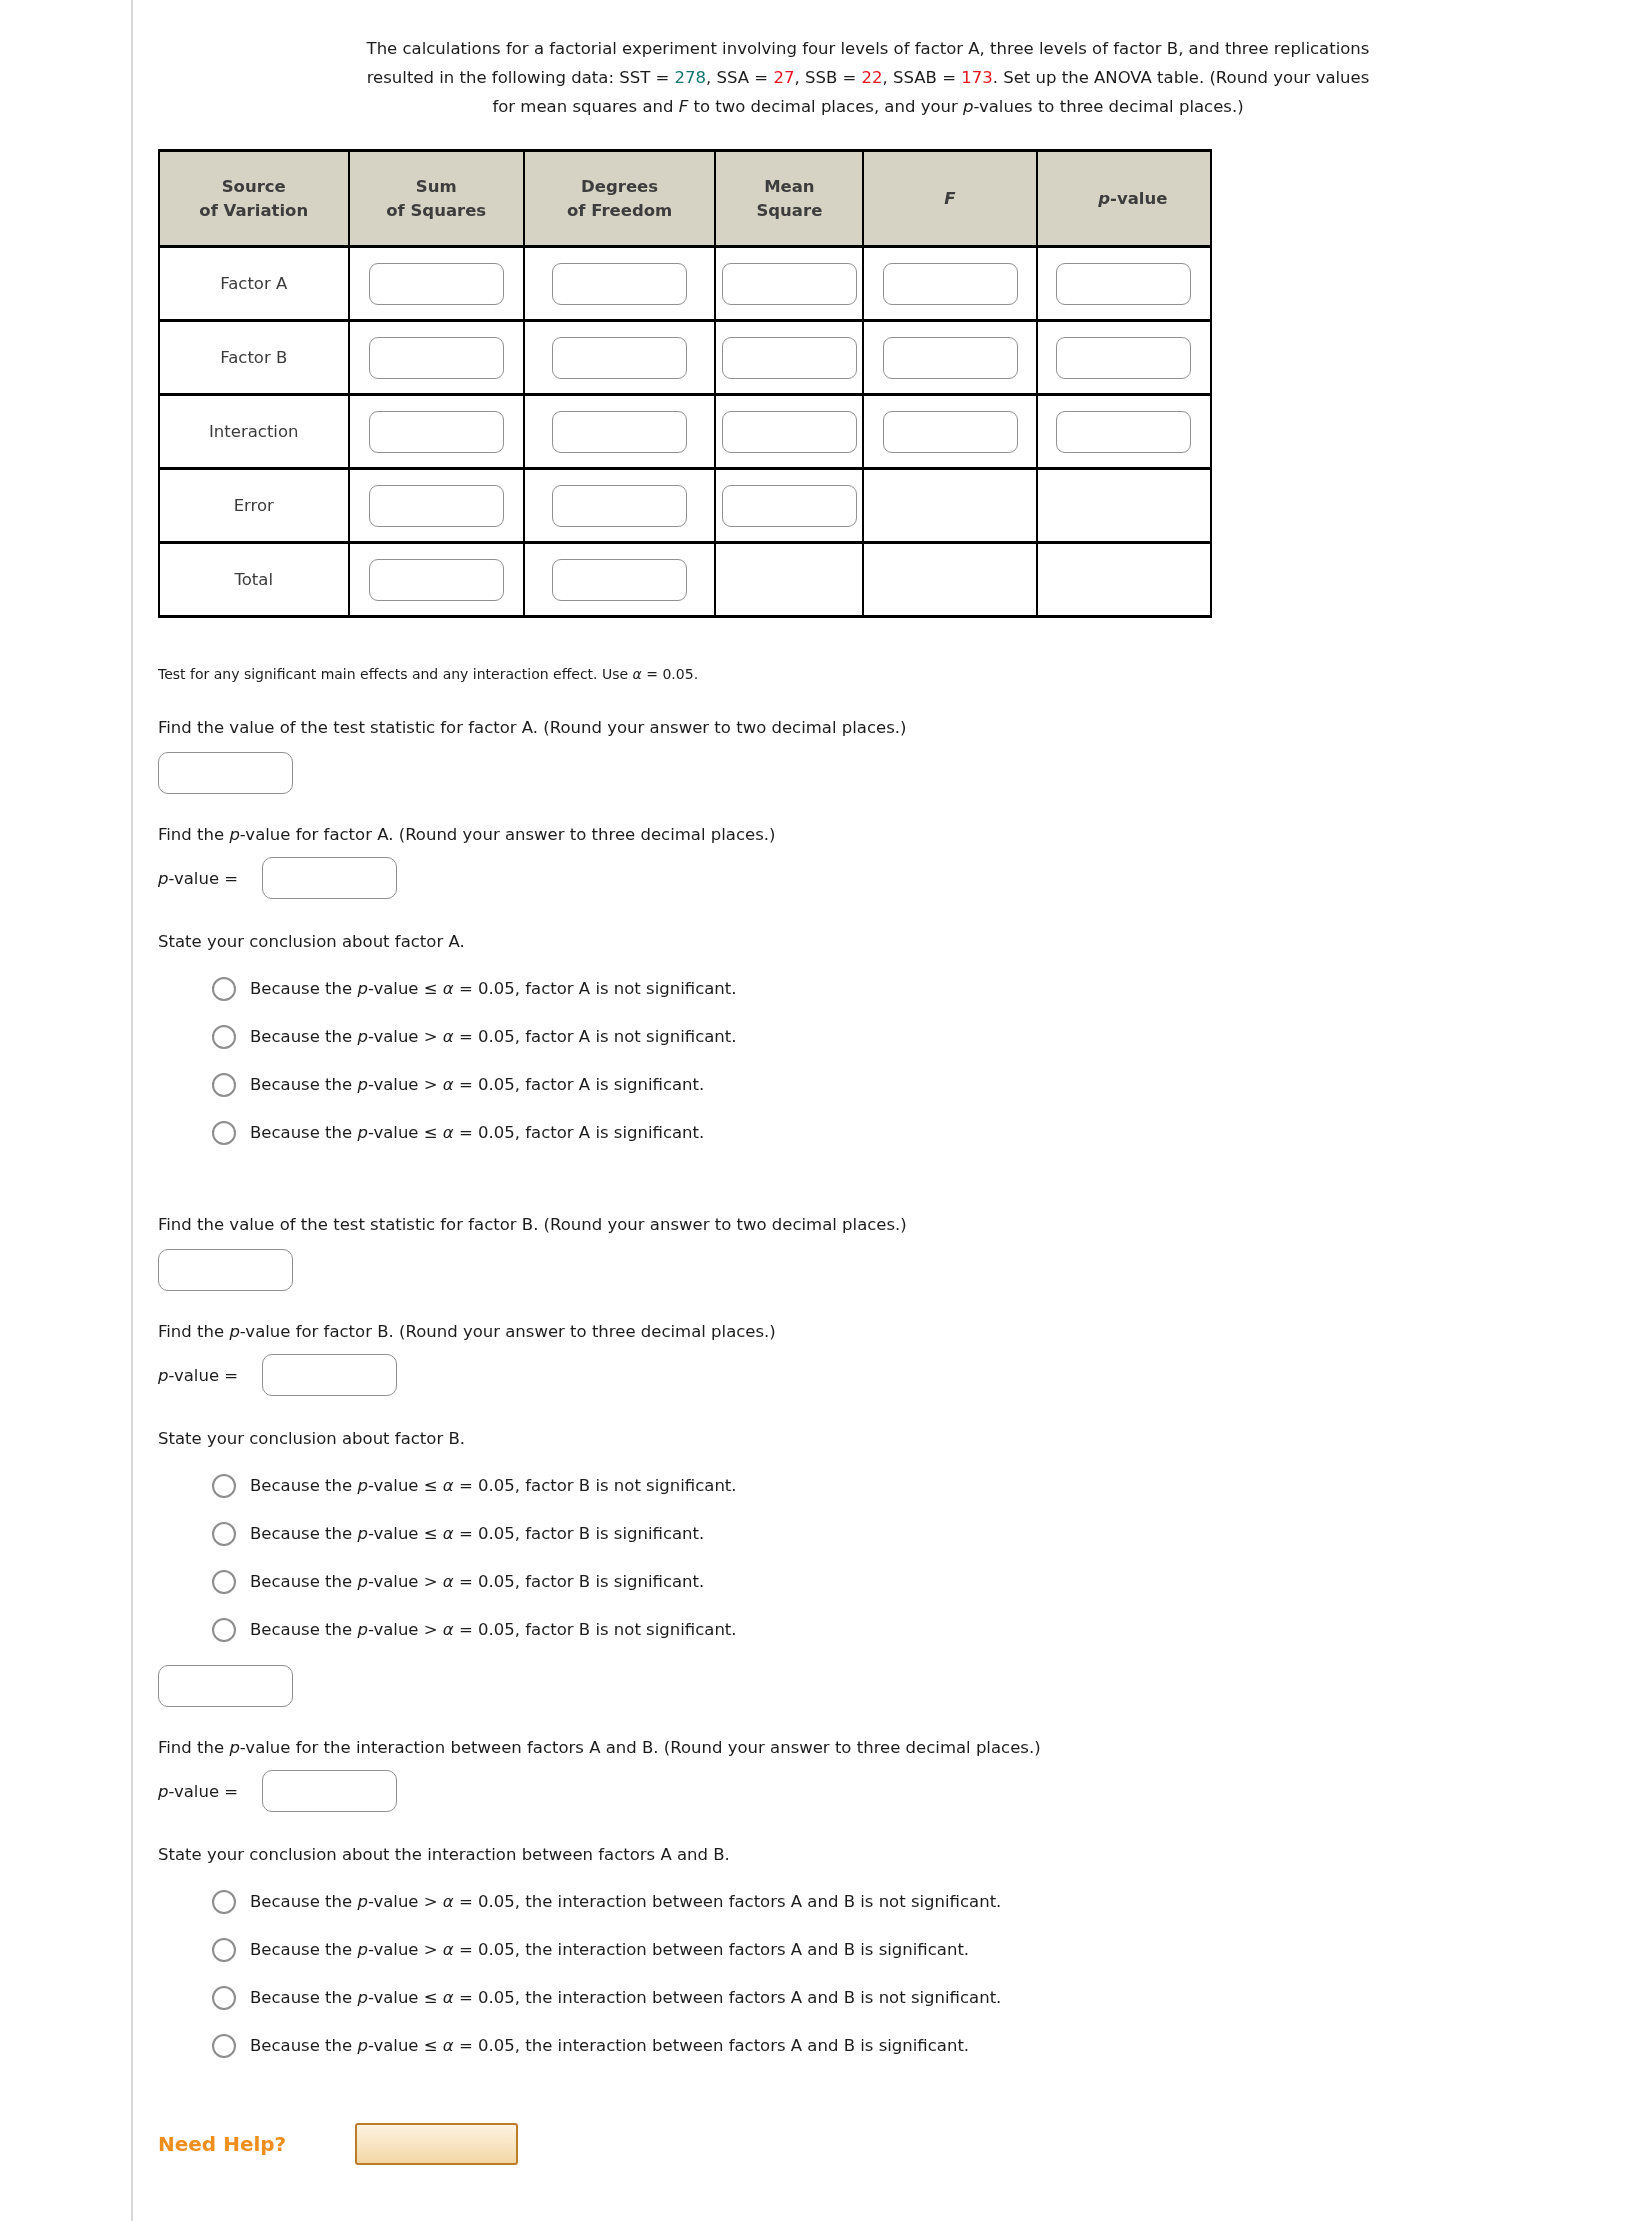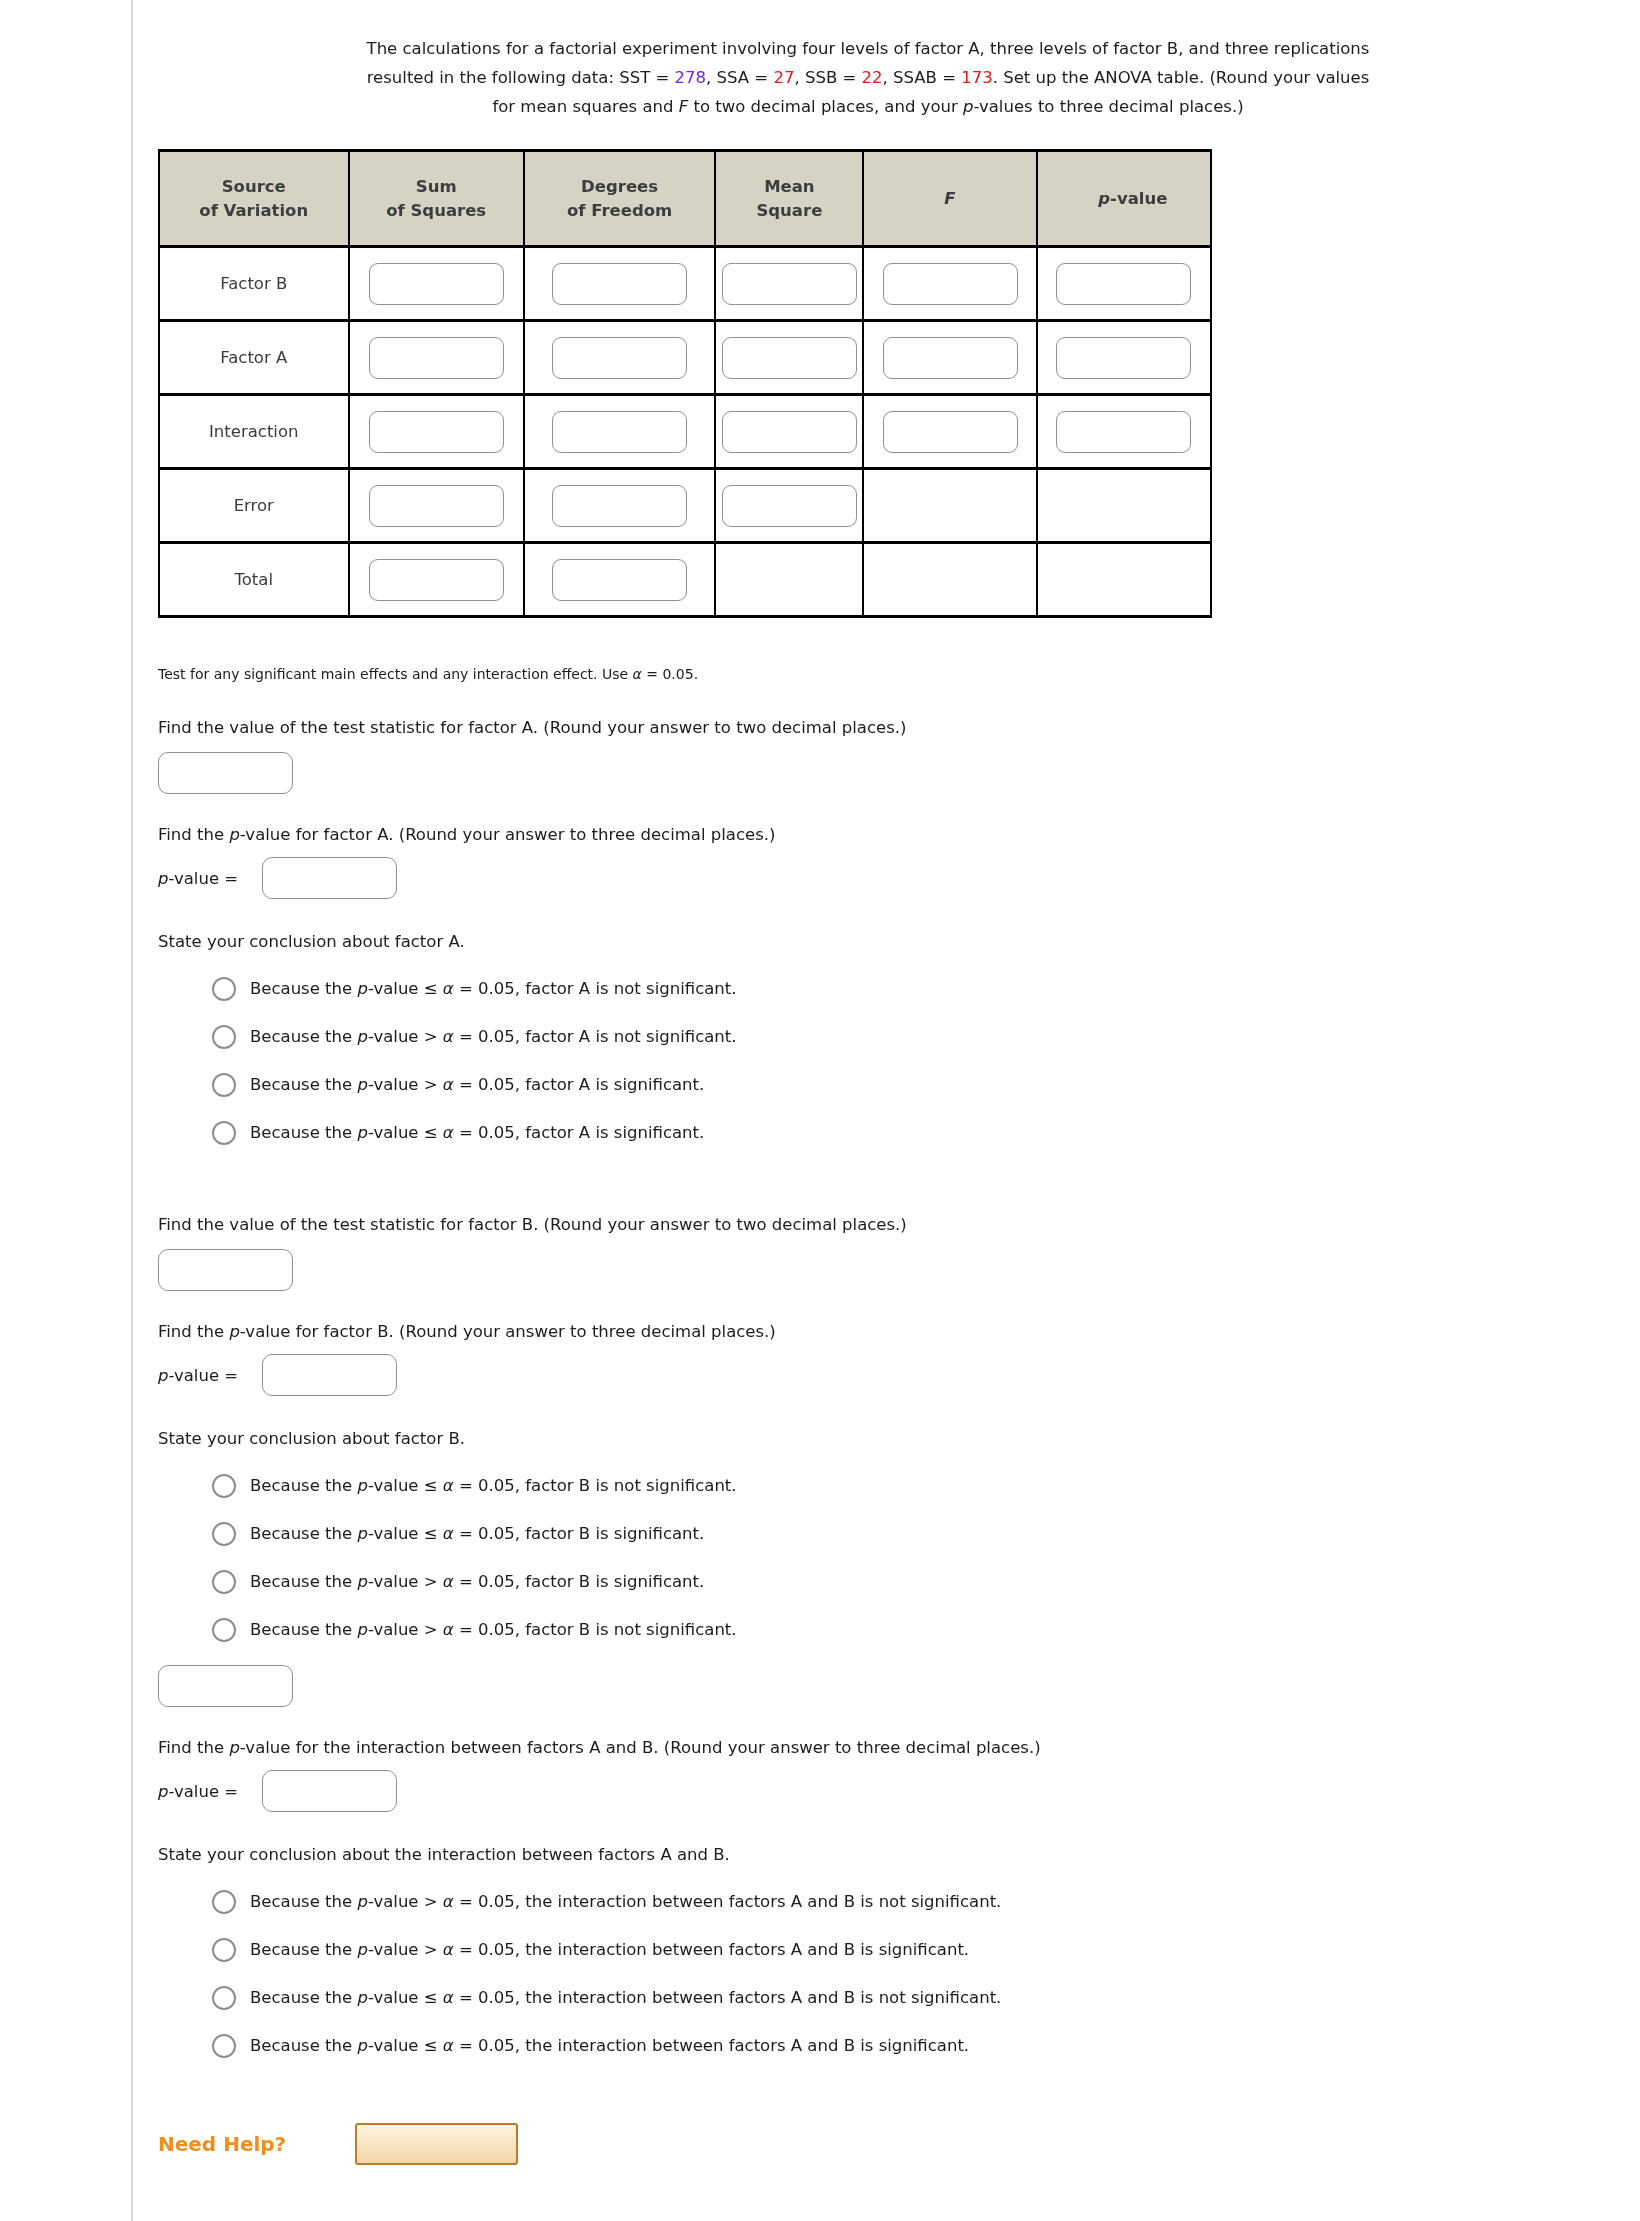--- a/index.html
+++ b/index.html
@@ -110,49 +110,49 @@
   }
 </style>
 </head>
 <body>
 
 <div class="v-divider"></div>
 
 <div class="content">
 
   <p class="problem"><span>The calculations for a factorial experiment involving four levels of factor A, three levels of factor B, and three replications
-resulted in the following data: SST = </span><span style="color: #6d28d9;">278</span><span>, SSA = </span><span style="color: rgb(228, 21, 27);">27</span><span>, SSB = </span><span style="color: rgb(228, 21, 27);">22</span><span>, SSAB = </span><span style="color: rgb(228, 21, 27);">173</span><span>. Set up the ANOVA table. (Round your values
+resulted in the following data: SST = </span><span style="color: #0f766e;">278</span><span>, SSA = </span><span style="color: rgb(228, 21, 27);">27</span><span>, SSB = </span><span style="color: rgb(228, 21, 27);">22</span><span>, SSAB = </span><span style="color: rgb(228, 21, 27);">173</span><span>. Set up the ANOVA table. (Round your values
 for mean squares and </span><i>F</i><span> to two decimal places, and your </span><i>p</i><span>-values to three decimal places.)</span></p>
 
   <table class="anova">
     <thead>
       <tr>
           <td class="headcell" style="width: 187px;">Source
 of Variation</td>
           <td class="headcell" style="width: 173px;">Sum
 of Squares</td>
           <td class="headcell" style="width: 189px;">Degrees
 of Freedom</td>
           <td class="headcell" style="width: 146px;">Mean
 Square</td>
           <td class="headcell" style="width: 171px;"><i>F</i></td>
           <td class="headcell" style="width: 172px; padding-left: 18px;"><i>p</i>-value</td>
         </tr>
     </thead>
     <tbody>
         <tr>
+          <td class="rowcell rowlabel">Factor A</td>
+          <td class="rowcell"><input type="text" class="tbox" style=""></td>
+          <td class="rowcell"><input type="text" class="tbox" style=""></td>
+          <td class="rowcell"><input type="text" class="tbox" style=""></td>
+          <td class="rowcell"><input type="text" class="tbox" style=""></td>
+          <td class="rowcell"><input type="text" class="tbox" style=""></td>
+        </tr>
+        <tr>
           <td class="rowcell rowlabel">Factor B</td>
-          <td class="rowcell"><input type="text" class="tbox" style=""></td>
-          <td class="rowcell"><input type="text" class="tbox" style=""></td>
-          <td class="rowcell"><input type="text" class="tbox" style=""></td>
-          <td class="rowcell"><input type="text" class="tbox" style=""></td>
-          <td class="rowcell"><input type="text" class="tbox" style=""></td>
-        </tr>
-        <tr>
-          <td class="rowcell rowlabel">Factor A</td>
           <td class="rowcell"><input type="text" class="tbox" style=""></td>
           <td class="rowcell"><input type="text" class="tbox" style=""></td>
           <td class="rowcell"><input type="text" class="tbox" style=""></td>
           <td class="rowcell"><input type="text" class="tbox" style=""></td>
           <td class="rowcell"><input type="text" class="tbox" style=""></td>
         </tr>
         <tr>
           <td class="rowcell rowlabel">Interaction</td>
           <td class="rowcell"><input type="text" class="tbox" style=""></td>
           <td class="rowcell"><input type="text" class="tbox" style=""></td>

